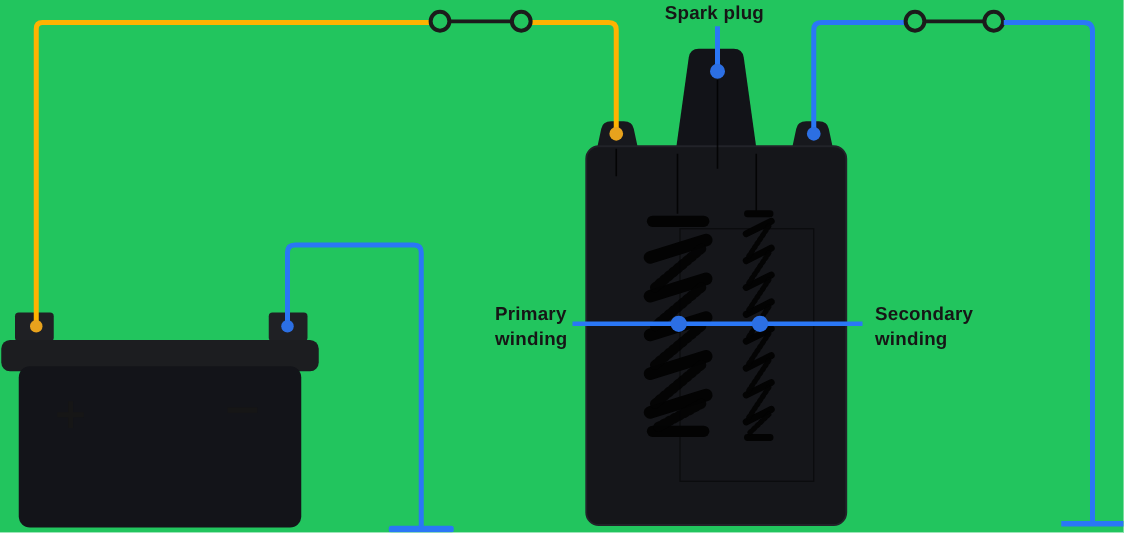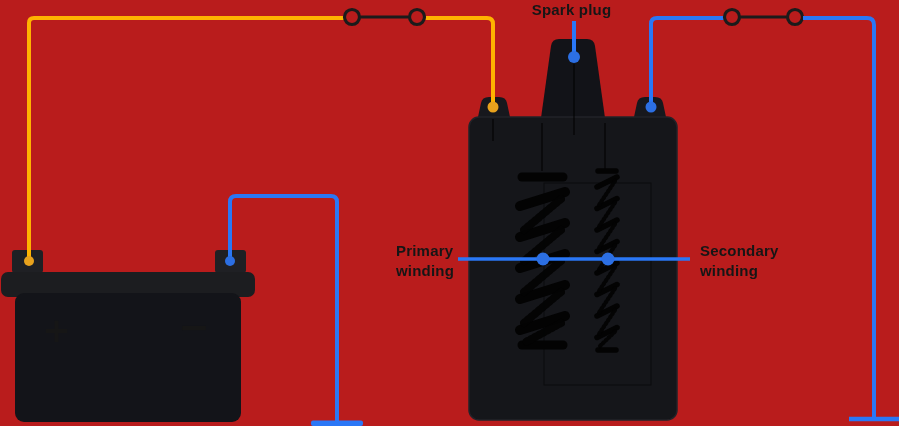--- a/index.html
+++ b/index.html
@@ -1,20 +1,20 @@
 <!DOCTYPE html>
 <html><head>
 <meta charset="utf-8">
 <style>
   html, body { margin: 0; padding: 0; background: #ffffff; }
   .stage {
     position: relative;
     width: 899px;
     height: 426px;
-    background: #b91c1c;
+    background: #22c55e;
     overflow: hidden;
   }
   svg { display: block; }
   text {
     font-family: "Liberation Sans", sans-serif;
     fill: #161616;
   }
   .label-text { font-size: 15px; font-weight: 600; letter-spacing: 0.2px; }
   .symbol-text { font-family: "DejaVu Sans", sans-serif; font-weight: bold; }
 </style>

